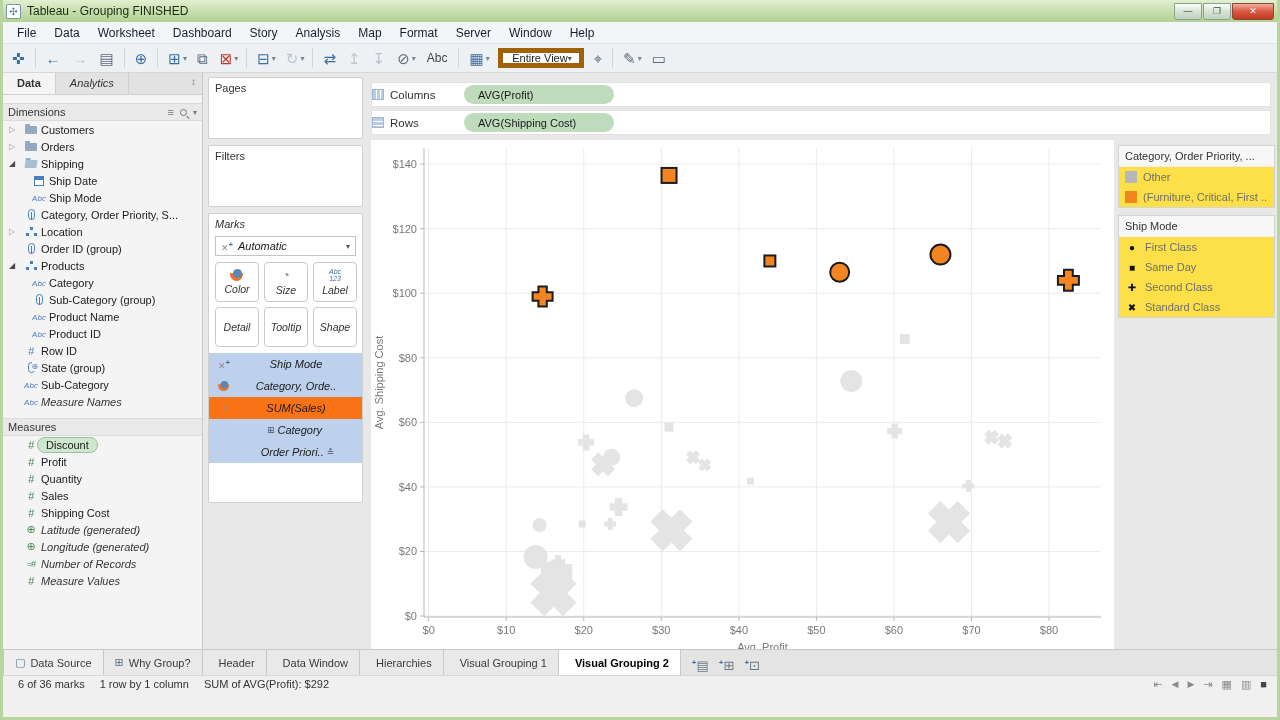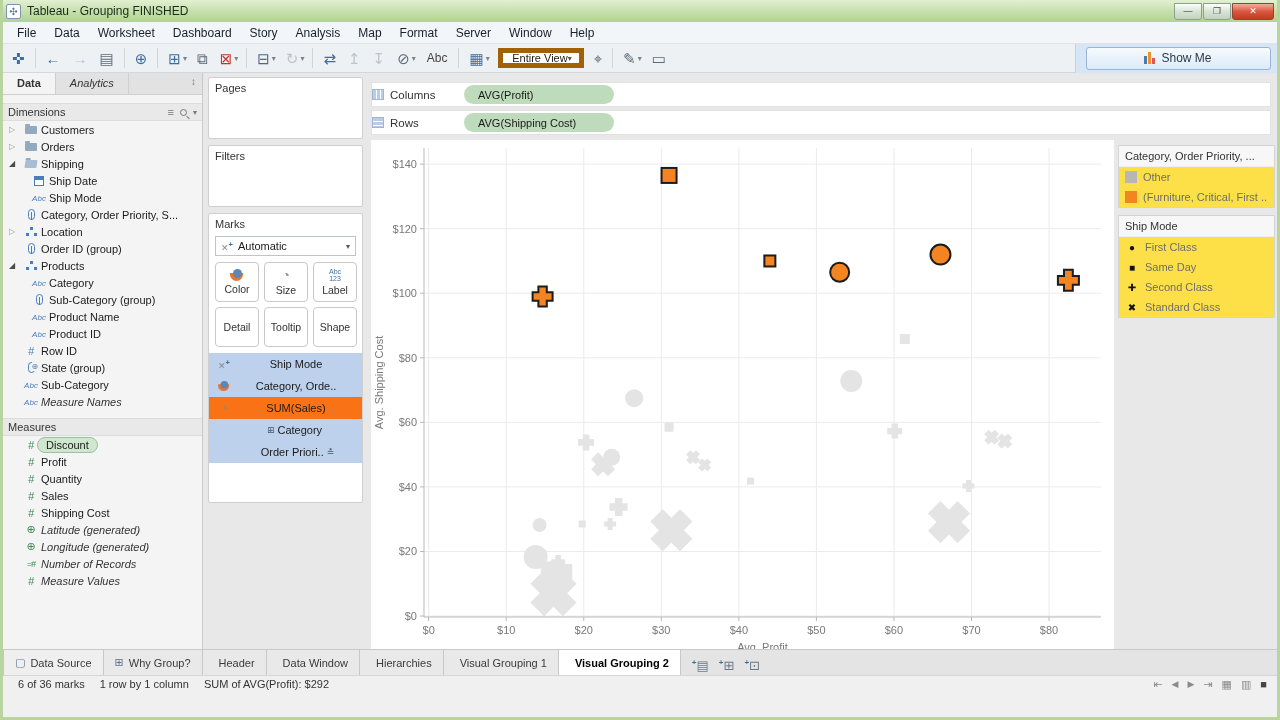--- a/index.html
+++ b/index.html
@@ -86,21 +86,21 @@
   .ic-hash::before { content:'#'; font-size:11px; }
   .ic-globe::before { content:'⊕'; font-size:11px; }
   .ic-equals-hash::before { content:'=#'; font-size:9px; letter-spacing:-1px;}
 
   
   .cards-col { width:164px; padding:4px 4px 0 5px; position:relative; }
   .card { background:#fff; border:1px solid #cfcfcf; border-radius:2px; position:absolute; left:5px; width:155px; }
   .card .card-title { padding:4px 6px 2px; color:#333; }
   .card-pages { top:4px; height:62px; }
   .card-filters { top:72px; height:62px; }
-  .card-marks { top:140px; height:290px; }
+  .card-marks { top:140px; height:290px;font-style:italic; }
   .marks-dropdown { margin:4px 6px; height:20px; border:1px solid #bfc5cb; display:flex; align-items:center; padding:0 5px; gap:5px; }
   .marks-dropdown .caret { margin-left:auto; font-size:8px; color:#555; }
   .xplus { color:#8a8a8a; font-size:9px; }
   .xplus sup { color:#3c6e9f; font-weight:bold; }
   .mk-grid { display:grid; grid-template-columns:44px 44px 44px; gap:5px; margin:6px 6px; }
   .mk-btn { height:40px; border:1px solid #c9c9c9; border-radius:4px; display:flex; flex-direction:column; align-items:center; justify-content:center; font-size:10.5px; color:#333; gap:2px; background:#fff;}
   .color-circles { position:relative; width:14px; height:12px; }
   .color-circles::before { content:''; position:absolute; left:3px; top:0; width:9px; height:9px; border-radius:50%; background:#5b87b7; z-index:2;}
   .color-circles::after { content:''; position:absolute; left:0; top:4px; width:13px; height:8px; border-radius:0 0 8px 8px; background:#e8762c;}
   .size-ico::before { content:'◔'; color:#8a8a8a; font-size:12px; }
@@ -208,30 +208,20 @@
     <span class="tb-drop">▾</span>
   <span class="view-select">
     <span>Entire View</span>
     <span style="font-size:8px;color:#555">▾</span>
   </span>
   <span class="tb">⌖</span>
   <span class="tb-sep"></span>
   <span class="tb">✎</span>
     <span class="tb-drop">▾</span>
   <span class="tb">▭</span>
-  <span class="showme-wrap">
-    <span class="showme-btn">
-      <span class="showme-bars">
-          <i></i>
-          <i></i>
-          <i></i>
-        </span>
-      <span>Show Me</span>
-    </span>
-  </span>
 </div>
 
 <div class="main">
 
   <div class="sidebar">
     <div class="side-tabs">
       <span class="side-tab active">Data</span>
       <span class="side-tab idle">Analytics</span>
       <span class="side-tab-splitter">↕</span>
     </div>

